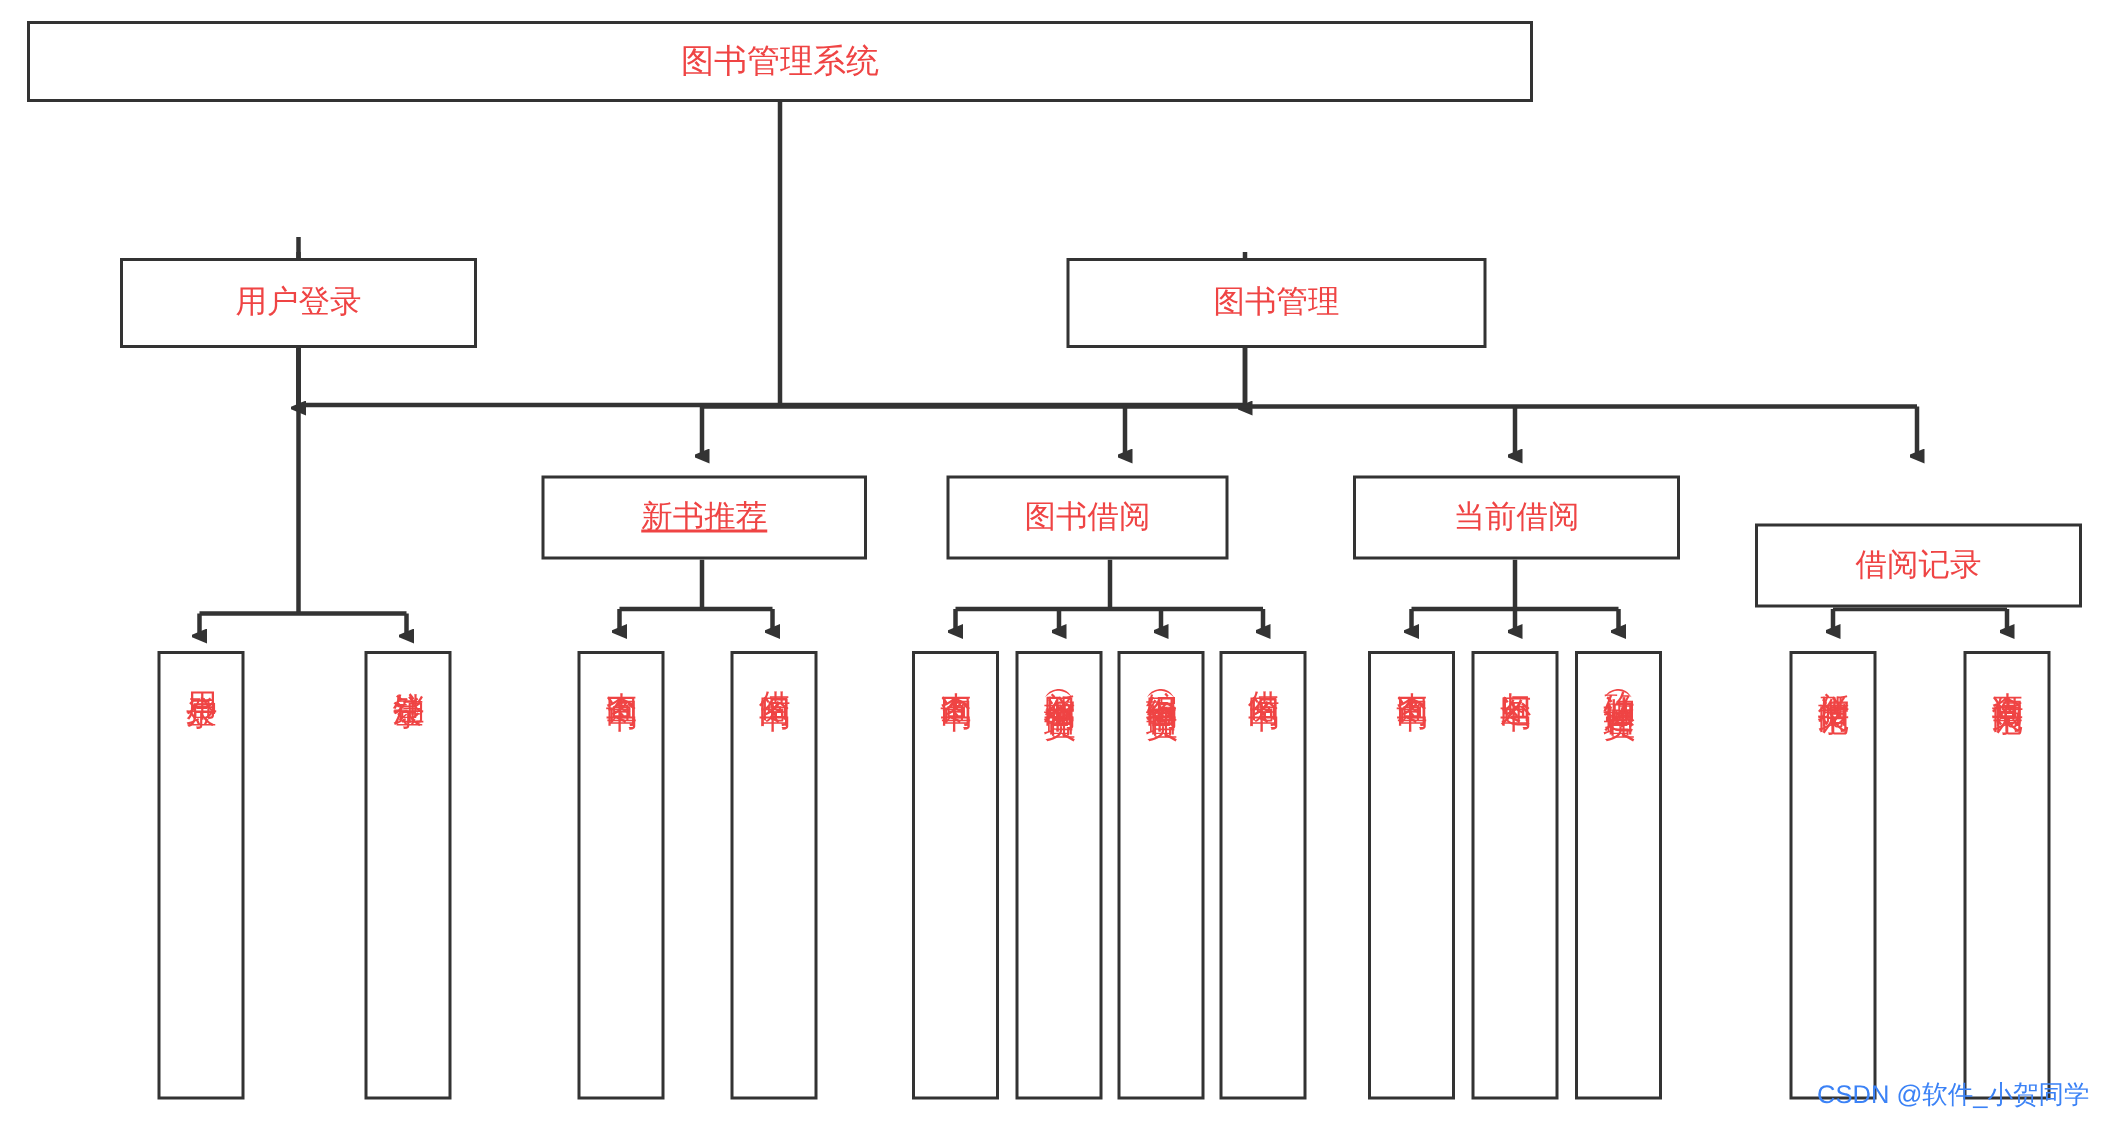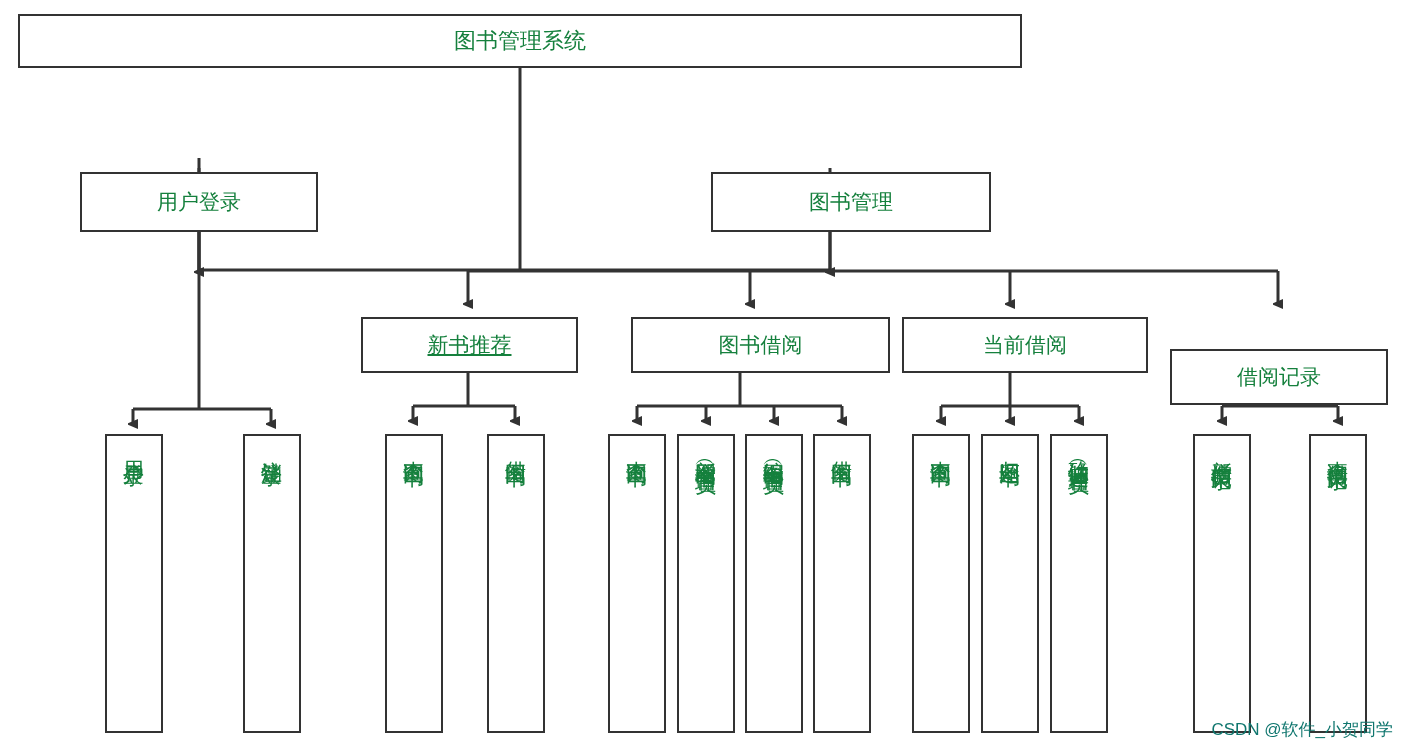--- a/index.html
+++ b/index.html
@@ -25,21 +25,21 @@
     height: 747px;
   }
   .node {
     position: absolute;
     box-sizing: border-box;
     border: 2px solid #333333;
     background: #ffffff;
     display: flex;
     align-items: center;
     justify-content: center;
-    color: #15803d;
+    color: #ef4444;
   }
   .node .label {
     text-align: center;
     line-height: 1.18;
     white-space: nowrap;
   }
   .node.horizontal .label {
     font-size: 21px;
   }
   .node.vertical {
@@ -53,21 +53,21 @@
     font-size: 21px;
     letter-spacing: 2px;
     line-height: 1;
   }
   .node.root .label { font-size: 22px; }
   #watermark {
     position: absolute;
     right: 12px;
     bottom: 6px;
     font-size: 17px;
-    color: #0f766e;
+    color: #3b82f6;
     white-space: nowrap;
     pointer-events: none;
   }
 </style>
 </head>
 <body>
 
 <div id="diagram-root">
 
   <svg class="edges" viewBox="0 0 1405 747" xmlns="http://www.w3.org/2000/svg">
@@ -128,24 +128,24 @@
   <div class="node horizontal" style="left:80px; top:172px; width:238px; height:60px;">
     <span class="label">用户登录</span>
   </div>
   <div class="node horizontal" style="left:711px; top:172px; width:280px; height:60px;">
     <span class="label">图书管理</span>
   </div>
 
   <div class="node horizontal" style="left:361px; top:317px; width:217px; height:56px;text-decoration:underline;">
     <span class="label">新书推荐</span>
   </div>
-  <div class="node horizontal" style="left:631px; top:317px; width:259px; height:56px;">
+  <div class="node horizontal" style="left:631px; top:317px; width:188px; height:56px;">
     <span class="label">图书借阅</span>
   </div>
-  <div class="node horizontal" style="left:902px; top:317px; width:246px; height:56px;">
+  <div class="node horizontal" style="left:902px; top:317px; width:218px; height:56px;">
     <span class="label">当前借阅</span>
   </div>
   <div class="node horizontal" style="left:1170px; top:317px; width:218px; height:56px;margin-top:32px;">
     <span class="label">借阅记录</span>
   </div>
 
   <div class="node vertical" style="left:105px; top:434px; width:58px; height:299px;">
     <span class="label">用户登录</span>
   </div>
   <div class="node vertical" style="left:243px; top:434px; width:58px; height:299px;">

